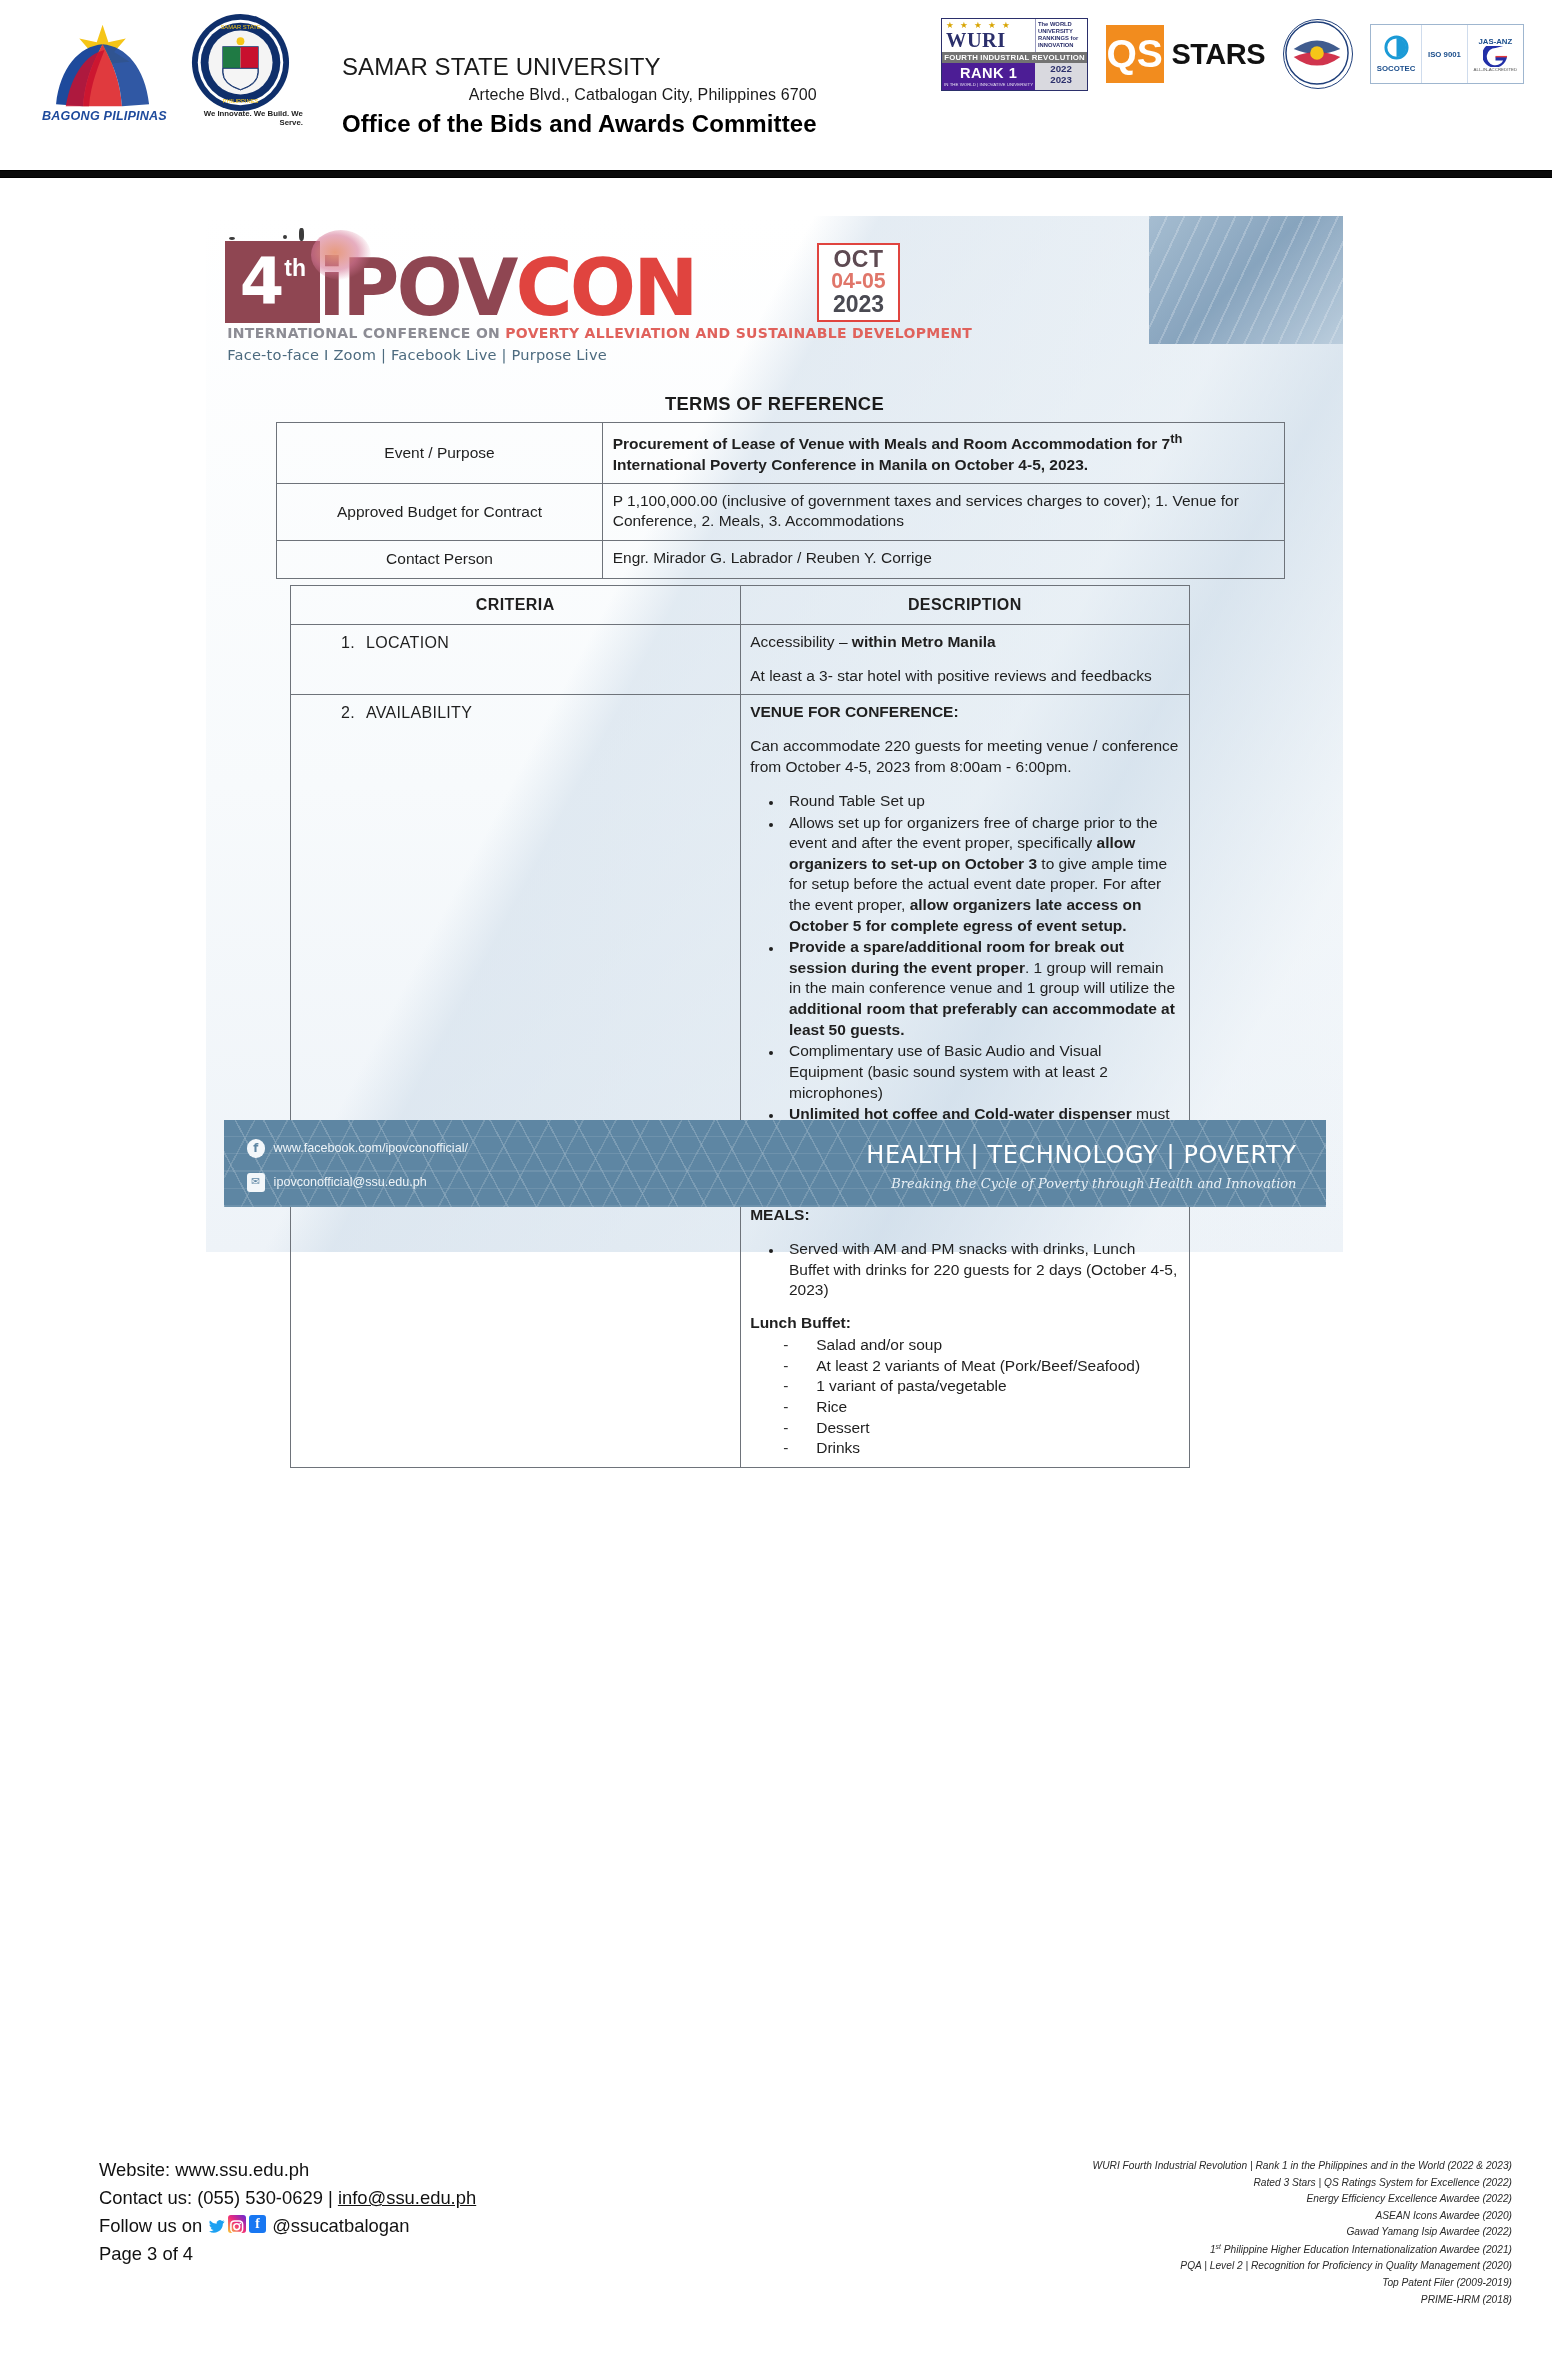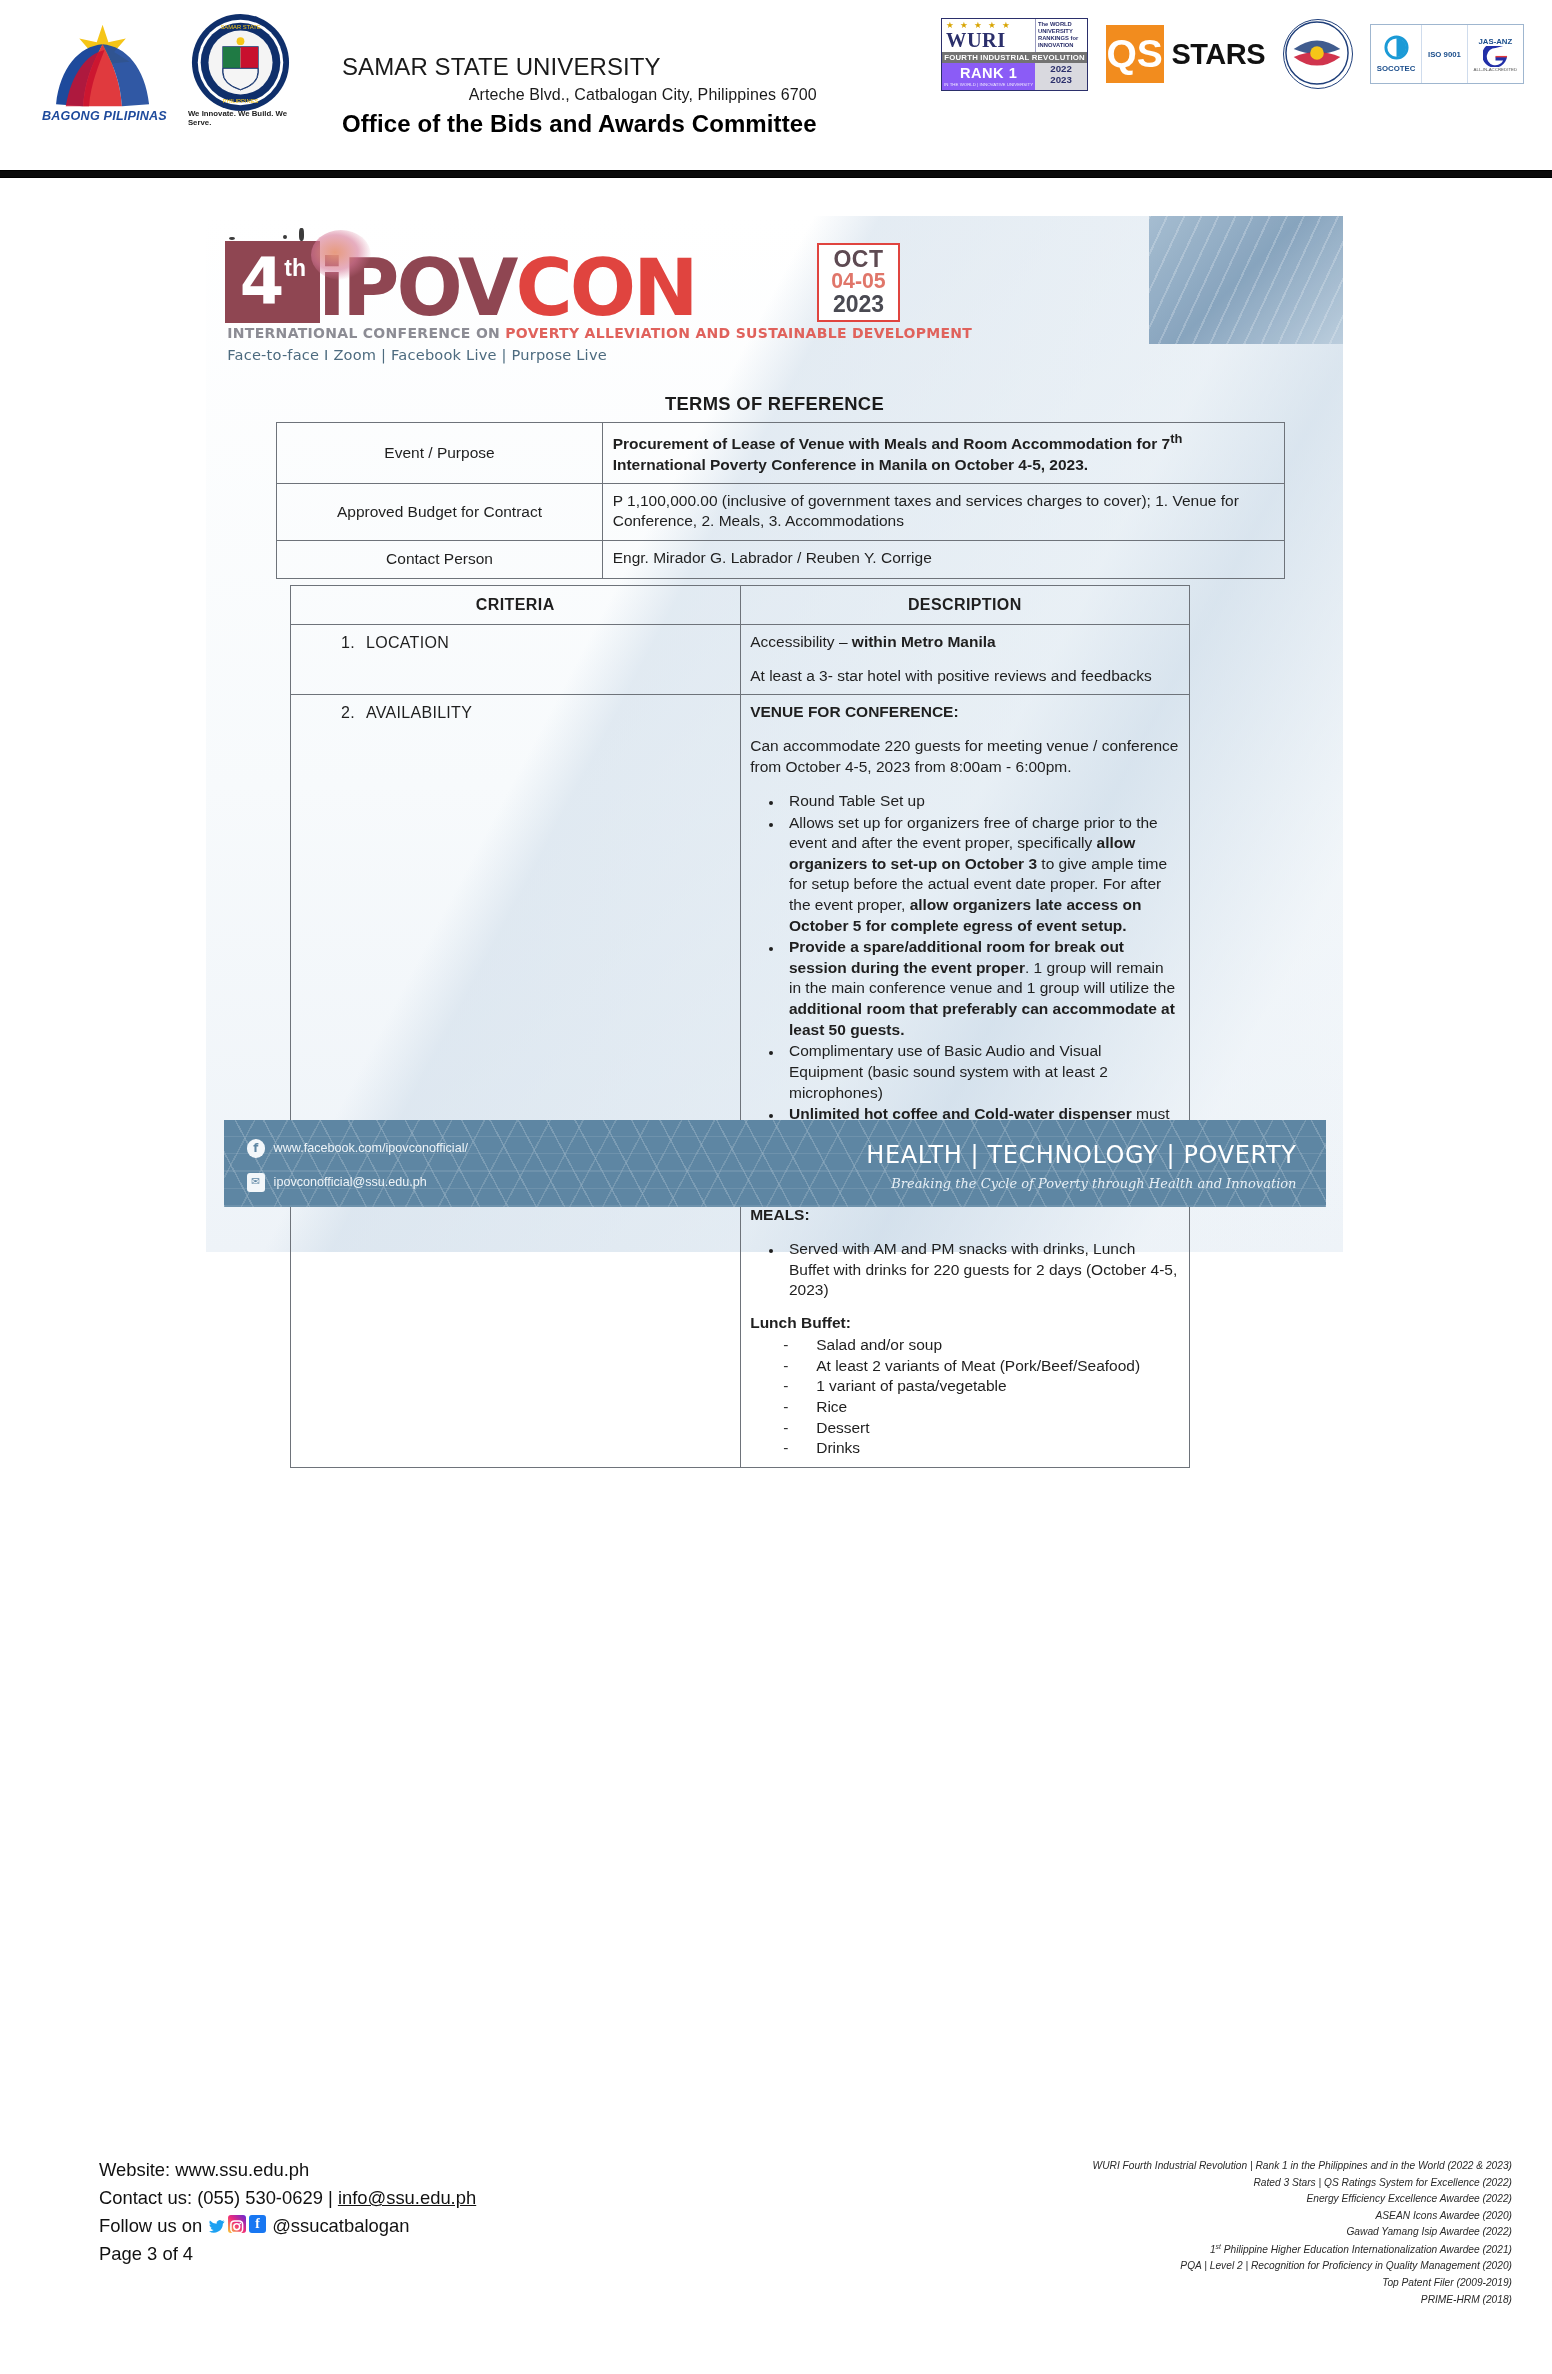--- a/index.html
+++ b/index.html
@@ -29,21 +29,21 @@
   }
   .seal-bagong { width: 155px; height: 105px; position: relative; }
   .seal-bagong .bp-label {
     position: absolute; left: 0; bottom: -1.9px; width: 155px;
     text-align: center; font-size: 12.6px; font-weight: bold;
     color: #1e4a9c; letter-spacing: 0.2px; font-style: italic;
   }
   .seal-ssu { width: 105px; height: 115px; position: relative; }
   .seal-ssu .ssu-tag {
     position: absolute; left: -1.9px; bottom: 0; width: 115px;
-    text-align: left; font-size: 7.8px; font-weight: bold; color: #222;
+    text-align: right; font-size: 7.8px; font-weight: bold; color: #222;
   }
   .lh-text {
     position: absolute;
     left: 342px; top: 50px;
     line-height: 1.42;
   }
   .lh-text .l1 { font-size: 24px; color: #1a1a1a; letter-spacing: 0.1px; }
   .lh-text .l2 { font-size: 16px; color: #1a1a1a; letter-spacing: 0.1px; text-align: right; }
   .lh-text .l3 { font-size: 24px; color: #000; font-weight: bold; letter-spacing: 0.1px; }
 
@@ -54,21 +54,21 @@
   }
   
   .wuri { width: 147px; border: 1px solid #2b2f6b; background: #fff; }
   .wuri-top { display:flex; }
   .wuri-left { flex: 1 1 auto; padding: 2.9px 1.9px 1px 3.9px; }
   .wuri-stars { font-size: 8.7px; color: #d8a400; letter-spacing: 1.9px; line-height: 1; }
   .wuri-word { font-family: "Liberation Serif", serif; font-size: 20.4px; font-weight: bold; color: #2b2f6b; line-height: 1; letter-spacing:0.5px;}
   .wuri-right { width: 52px; border-left: 1px solid #9a9cc0; font-size: 5.8px; color: #2b2f6b; line-height: 1.18; padding: 2.9px 1.9px; font-weight: bold;}
   .wuri-fir { background: #737373; color: #fff; font-size: 7.8px; font-weight: bold; text-align:center; letter-spacing:0.2px; padding: 1px 0;}
   .wuri-bot { display:flex; }
-  .wuri-rank { flex: 1 1 auto; background: #8b5cf6; color:#fff; text-align:center; padding: 1.9px 0 2.9px; }
+  .wuri-rank { flex: 1 1 auto; background: #4c1d95; color:#fff; text-align:center; padding: 1.9px 0 2.9px; }
   .wuri-rank b { font-size: 14.6px; letter-spacing:0.5px; }
   .wuri-rank i { display:block; font-size: 4.4px; font-style: normal; opacity:.85; }
   .wuri-yrs { width: 52px; background:#d9d9df; color:#2b2f6b; font-size:9.7px; font-weight:bold; text-align:center; line-height:1.1; padding:1.9px 0;}
   
   .qs-wrap { display:flex; align-items:center; gap: 7.8px; }
   .qs-sq { width: 58px; height: 58px; background:#F28C1E; color:#fff; font-size: 39px; font-weight: bold;
            display:flex; align-items:center; justify-content:center; font-family:"Liberation Sans",sans-serif; }
   .qs-stars-txt { font-size: 29px; font-weight: bold; color:#111; letter-spacing: -0.5px;}
   
   .pqa { width: 70px; height: 70px; border-radius: 50%; border: 1.9px solid #1f3f7a; position: relative; background:#fff;}

